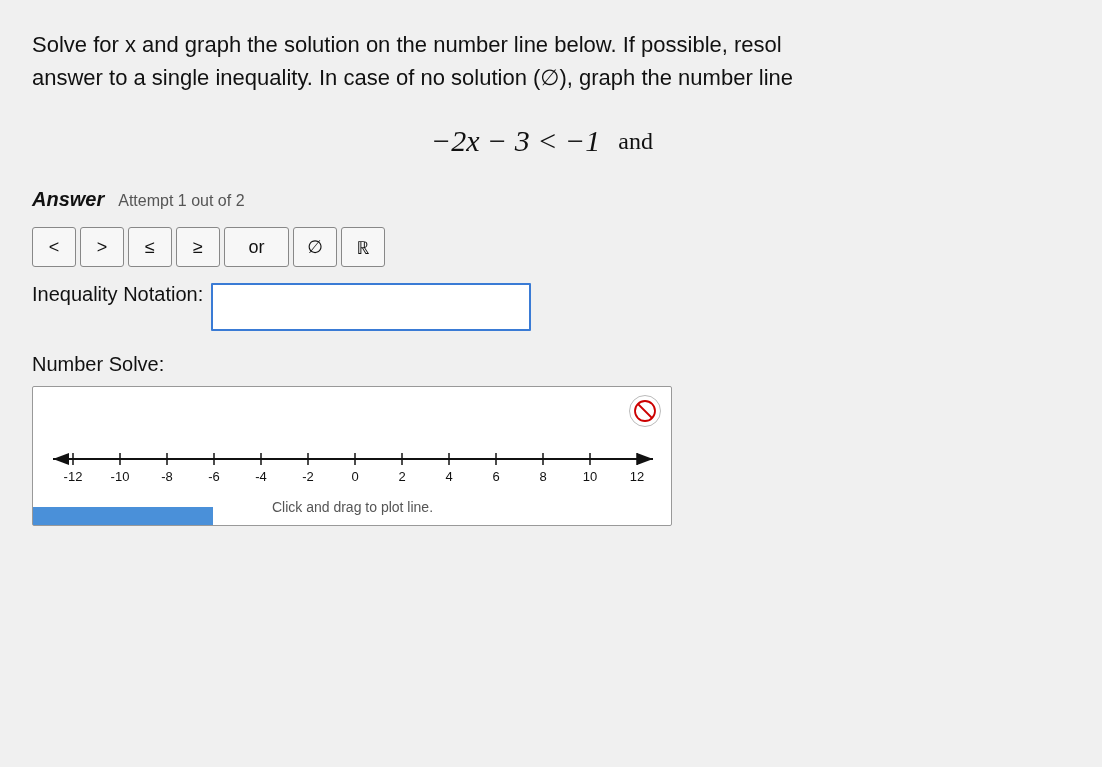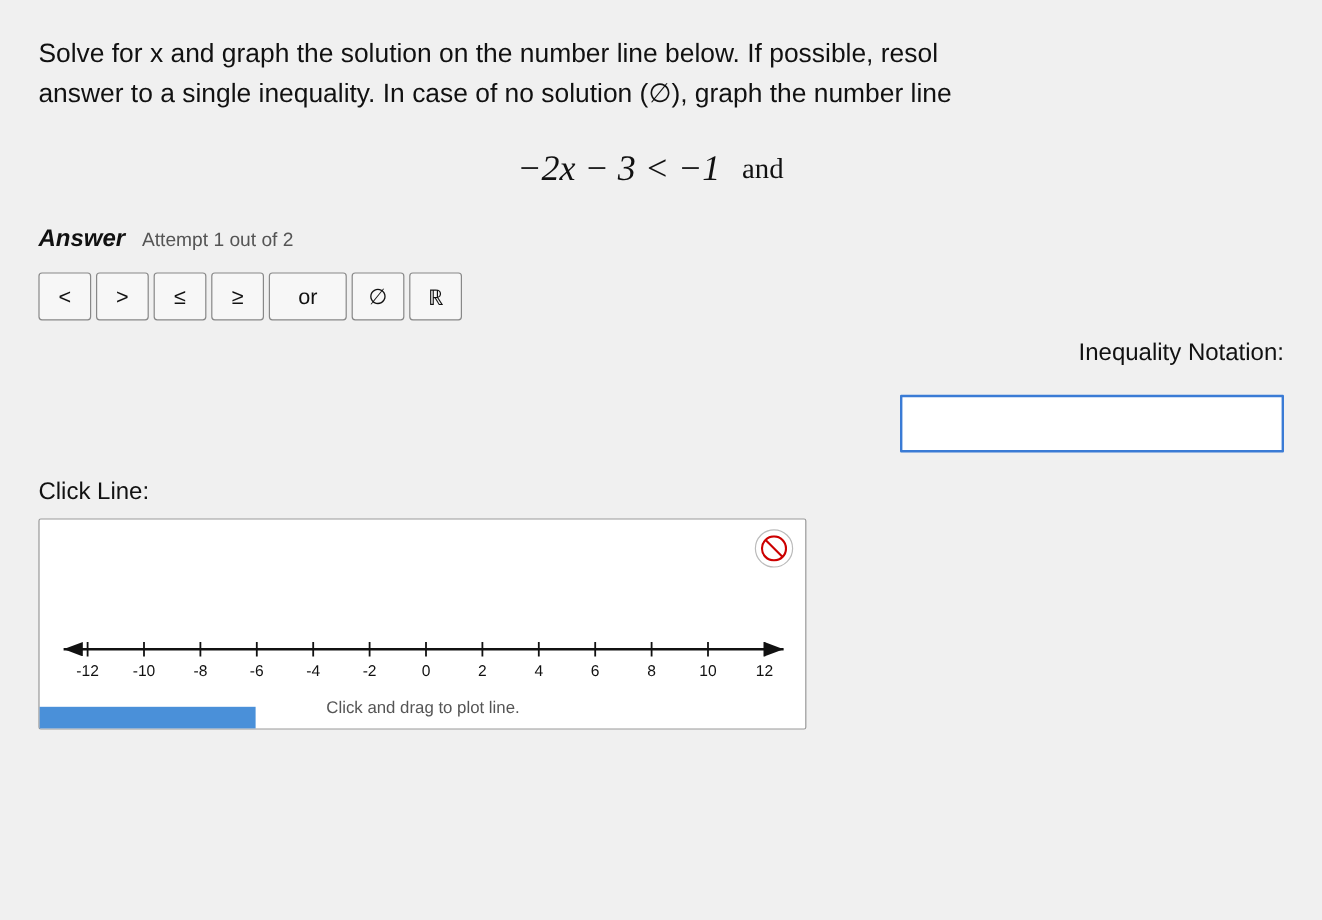--- a/index.html
+++ b/index.html
@@ -87,27 +87,26 @@
       border-radius: 3px;
       color: #111;
     }
 
     .sym-btn.wide {
       width: 65px;
     }
 
     .inequality-notation-row {
       display: flex;
-      align-items: flex-end;
-      gap: 23px;
+      align-items: flex-start;
+      gap: 8px;
       margin-bottom: 22px;
       font-family: Arial, sans-serif;
       font-size: 20px;
       color: #111;
-      flex-direction: column;
     }
 
     .notation-label {
       font-weight: normal;
       font-size: 20px;
     }
 
     .notation-input {
       width: 320px;
       height: 48px;
@@ -128,21 +127,21 @@
       font-size: 20px;
       font-weight: normal;
       color: #111;
       margin-bottom: 10px;
     }
 
     .number-line-box {
       border: 1.5px solid #999;
       background: #fff;
       width: 640px;
-      height: 176px;
+      height: 140px;
       position: relative;
       border-radius: 2px;
     }
 
     .clear-btn {
       position: absolute;
       top: 8px;
       right: 10px;
       width: 32px;
       height: 32px;
@@ -215,21 +214,21 @@
     </div>
 
     
     <div class="inequality-notation-row">
       <span class="notation-label">Inequality Notation:</span>
       <input class="notation-input" type="text" style="">
     </div>
 
     
     <div class="number-line-section">
-      <div class="number-line-label">Click Line:</div>
+      <div class="number-line-label">Number Solve:</div>
       <div class="number-line-box">
 
         <div class="clear-btn">
           <svg width="22" height="22" viewBox="0 0 22 22">
             <circle cx="11" cy="11" r="10" fill="none" stroke="#c00" stroke-width="1.8"></circle>
             <line x1="4" y1="4" x2="18" y2="18" stroke="#c00" stroke-width="1.8"></line>
           </svg>
         </div>
 
         <svg class="number-line-svg" height="50" viewBox="0 0 620 50" xmlns="http://www.w3.org/2000/svg">

